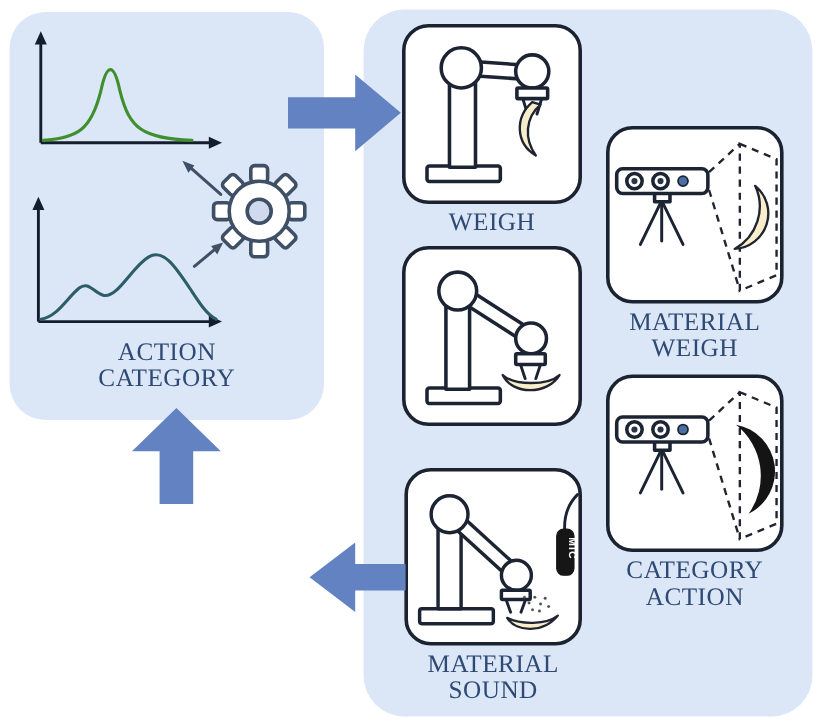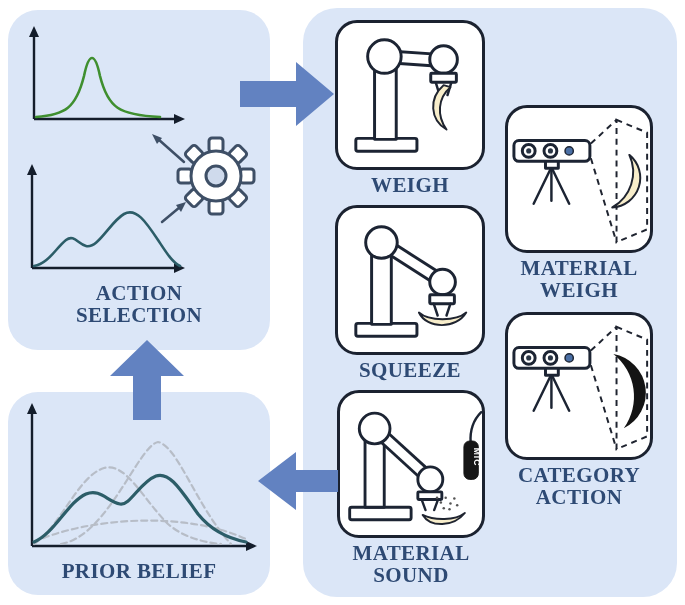--- a/index.html
+++ b/index.html
@@ -4,21 +4,21 @@
 <style>
   *{margin:0;padding:0;box-sizing:border-box}
   html,body{background:#fff}
   body{font-family:"Liberation Serif","DejaVu Serif",serif}
   #canvas{position:relative;width:685px;height:605px;background:#fff;overflow:hidden}
   .panel{position:absolute;background:#dbe6f7;border-radius:30px}
   #action-panel{left:8px;top:10px;width:262px;height:340px}
   #prior-panel{left:8px;top:392px;width:262px;height:203px}
   #right-panel{left:303px;top:8px;width:374px;height:589px;border-radius:34px}
   .abox{position:absolute;background:#fff;border:3px solid #1b2230;border-radius:22px}
-  .box-label,.panel-label{position:absolute;text-align:center;font-weight:bold;font-size:21px;line-height:1.07;color:#2e4a74;letter-spacing:.4px}
+  .box-label,.panel-label{position:absolute;text-align:center;font-weight:normal;font-size:21px;line-height:1.07;color:#2e4a74;letter-spacing:.4px}
   svg{position:absolute;overflow:visible}
   .s{fill:#fff;stroke:#1c2433;stroke-width:3;stroke-linejoin:round}
   .thin{fill:none;stroke:#1c2433;stroke-width:2.5;stroke-linecap:round}
   .beamO{stroke:#1c2433;stroke-width:15}
   .beamI{stroke:#fff;stroke-width:9}
   .banana{fill:#f8eecb;stroke:#1f2430;stroke-width:2;stroke-linejoin:round}
   .banana-black{fill:#141414;stroke:none}
   .dash{fill:none;stroke:#1f2430;stroke-width:2;stroke-dasharray:6 5}
   .axis{stroke:#141d2b;stroke-width:2.4;fill:none}
   .axhead{fill:#141d2b;stroke:none}
@@ -81,38 +81,23 @@
           <rect class="gearS" x="73" y="20" width="14" height="14" rx="3" transform="rotate(180 80 58)"></rect>
           <rect class="gearS" x="73" y="20" width="14" height="14" rx="3" transform="rotate(225 80 58)"></rect>
           <rect class="gearS" x="73" y="20" width="14" height="14" rx="3" transform="rotate(270 80 58)"></rect>
           <rect class="gearS" x="73" y="20" width="14" height="14" rx="3" transform="rotate(315 80 58)"></rect>
         </g>
         <circle class="gearS" cx="80" cy="58" r="25"></circle>
         <circle class="gearHub" cx="80" cy="58" r="10"></circle>
       </g>
     </svg>
 
-    <div class="panel-label" style="left:56px;top:272px;width:150px">ACTION SELECTION</div>
+    <div class="panel-label" style="left:56px;top:272px;width:150px">ACTION CATEGORY</div>
   </div>
 
-  <div id="prior-panel" class="panel">
-    <svg style="left:8px;top:6px" width="250" height="162" viewBox="0 0 250 162">
-      <g>
-        <line class="axis" x1="16" y1="148" x2="16" y2="14"></line>
-        <polygon class="axhead" points="16,5 11,16 21,16"></polygon>
-        <line class="axis" x1="16" y1="148" x2="232" y2="148"></line>
-        <polygon class="axhead" points="241,148 230,143 230,153"></polygon>
-      </g>
-      <path class="gray" d="M 18 146 C 45 128 62 78 88 70 C 110 64 126 100 152 126 C 166 138 184 144 205 146"></path>
-      <path class="gray" d="M 45 146 C 92 138 122 48 142 44 C 162 48 180 108 215 146"></path>
-      <path class="gray" d="M 18 144 C 70 120 170 112 232 142"></path>
-      <path class="tcurve tbold" d="M 18 144 C 38 136 52 104 70 96 C 84 90 92 104 104 106 C 114 108 124 84 140 78 C 154 73 166 94 182 116 C 194 131 210 140 230 144"></path>
-    </svg>
-    <div class="panel-label" style="left:0;top:168px;width:262px">PRIOR BELIEF</div>
-  </div>
 
   <div id="right-panel" class="panel">
 
     <div class="abox" style="left:32px;top:12px;width:150px;height:150px">
       <svg style="left:6px;top:4px" width="138" height="138" viewBox="0 0 140 140">
         <g>
           <rect class="s" x="12" y="113" width="62" height="13" rx="2"></rect>
           <rect class="s" x="31" y="42" width="22" height="72"></rect>
           <line class="beamO" x1="42" y1="30" x2="100" y2="34"></line>
           <line class="beamI" x1="42" y1="30" x2="100" y2="34"></line>
@@ -160,21 +145,20 @@
           <line class="beamO" x1="38" y1="31" x2="99" y2="70"></line>
           <line class="beamI" x1="38" y1="31" x2="99" y2="70"></line>
           <circle class="s" cx="38" cy="31" r="16"></circle>
           <circle class="s" cx="100" cy="71" r="13"></circle>
           <rect class="s" x="87" y="84" width="25" height="9" rx="1"></rect>
           <path class="thin" d="M91 93 L95 105 M108 93 L104 105"></path>
         </g>
         <path class="banana" d="M 76 102 C 84 119 114 119 124 102 C 114 111 86 111 76 102 Z"></path>
       </svg>
     </div>
-    <div class="box-label" style="left:32px;top:351px;width:150px">SQUEEZE</div>
 
     <div class="abox" style="left:202px;top:304px;width:148px;height:148px">
       <svg style="left:0;top:0" width="148" height="148" viewBox="0 0 150 150">
         <g class="thin">
           <line x1="44" y1="60" x2="26" y2="97"></line>
           <line x1="44" y1="60" x2="62" y2="97"></line>
           <line x1="44" y1="60" x2="44" y2="94"></line>
         </g>
         <rect class="s" x="38" y="53" width="13" height="8"></rect>
         <g>

